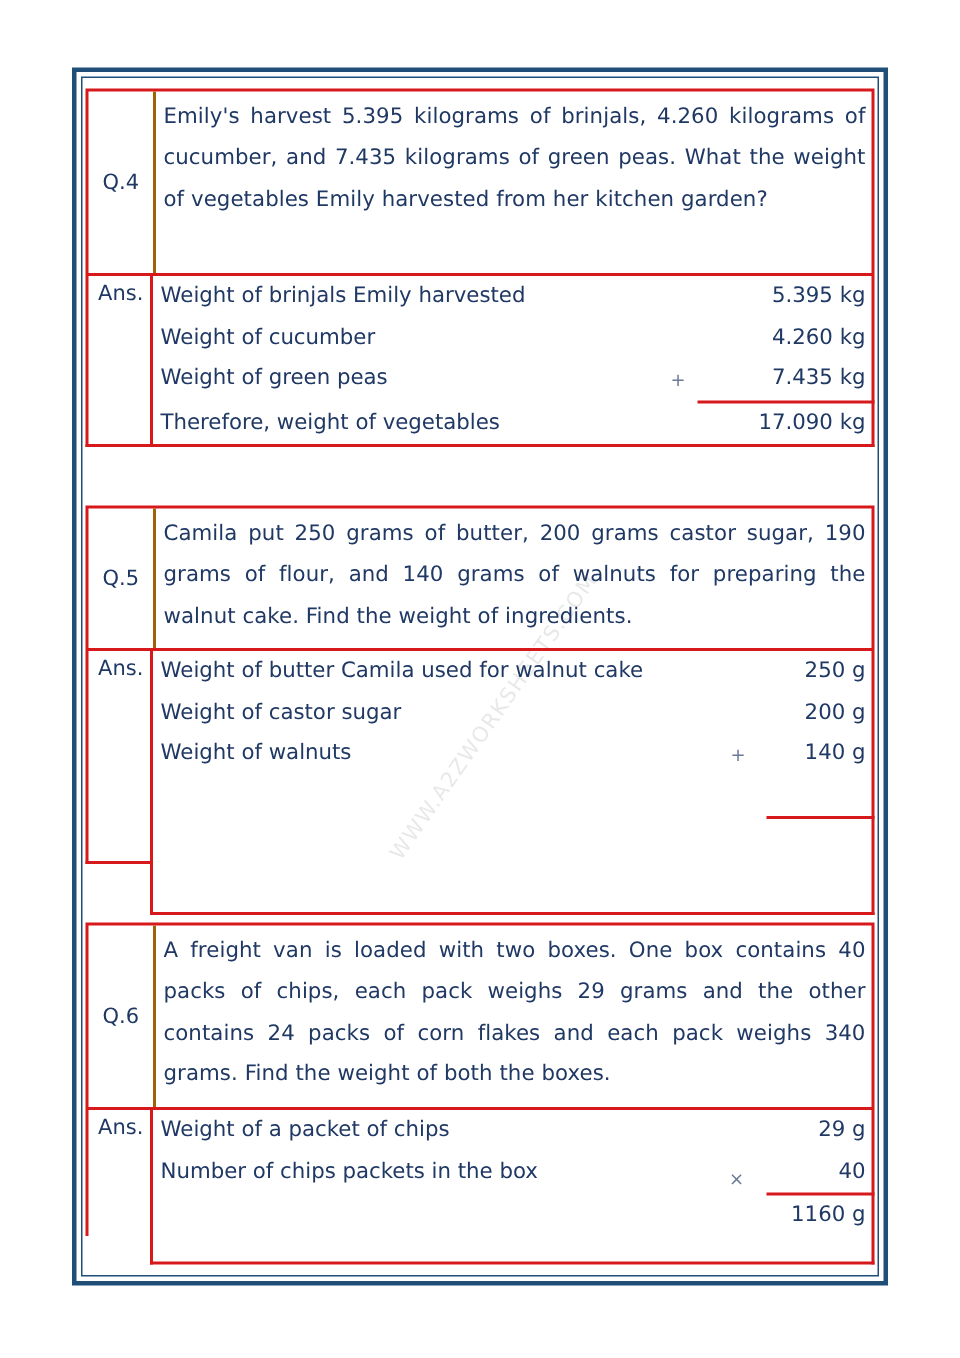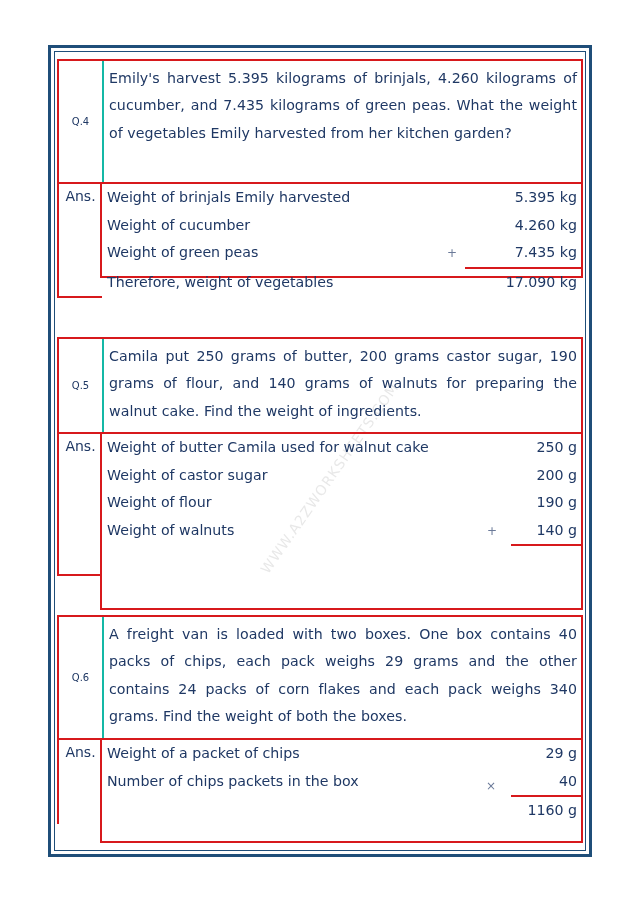--- a/index.html
+++ b/index.html
@@ -4,22 +4,22 @@
   <style>
     html, body { margin: 0; padding: 0; background: #ffffff; }
     body { width: 640px; height: 905px; position: relative; overflow: hidden;
            font-family: "DejaVu Sans", "Liberation Sans", sans-serif; color: #1f3864; }
     .page-frame { position: absolute; left: 48px; top: 45px; width: 544px; height: 812px;
                   border: 3px solid #1f4e79; box-sizing: border-box; }
     .page-frame-inner { position: absolute; left: 3px; top: 3px; right: 3px; bottom: 3px;
                         border: 1px solid #1f4e79; }
     .block { position: absolute; left: 57px; width: 526px; }
     .q-box { position: relative; border: 2px solid #d7191c; box-sizing: border-box; display: flex; }
-    .q-label { width: 45px; flex: 0 0 45px; border-right: 2px solid #14b8a6; box-sizing: border-box;
-               display: flex; align-items: center; justify-content: center; font-size: 10px; color: #1f3864; }
+    .q-label { width: 45px; flex: 0 0 45px; border-right: 2px solid #a16207; box-sizing: border-box;
+               display: flex; align-items: center; justify-content: center; font-size: 14px; color: #1f3864; }
     .q-text { flex: 1; padding: 4px 4px 4px 5px; font-size: 14.2px; line-height: 27.3px;
               text-align: justify; color: #1f3864; letter-spacing: 0.05px; }
     .ans-wrap { position: relative; display: flex; border-radius: 20px; }
     .ans-label { width: 45px; flex: 0 0 45px; box-sizing: border-box; font-size: 14px; text-align: center;
                  padding-top: 4px; color: #1f3864; border-left: 2px solid #d7191c; }
     .ans-box { flex: 1; border: 2px solid #d7191c; border-top: none; box-sizing: border-box; margin-left: -2px;
                border-left: 2px solid #d7191c; position: relative; }
     .ans-row { position: relative; height: 27.5px; line-height: 24px; font-size: 14.2px; padding-left: 5px; color: #1f3864; }
     .ans-row .val { position: absolute; right: 4px; top: 0; }
     .ans-row .op { position: absolute; top: 1px; font-size: 12px; color: #6b7a99; }
@@ -37,21 +37,21 @@
 
 <div class="watermark">WWW.A2ZWORKSHEETS.COM</div>
 
 <div class="block" style="top:59px;">
   <div class="q-box" style="height:125px;">
     <div class="q-label">Q.4</div>
     <div class="q-text">Emily's harvest 5.395 kilograms of brinjals, 4.260 kilograms of cucumber, and 7.435 kilograms of green peas. What the weight of vegetables Emily harvested from her kitchen garden?</div>
   </div>
   <div class="ans-wrap">
     <div class="ans-label" style="height:114px;border-bottom:2px solid #d7191c;">Ans.</div>
-    <div class="ans-box" style="height:94px;padding-top:1px;">
+    <div class="ans-box" style="height:114px;padding-top:1px;">
       <div class="ans-row">
         <span>Weight of brinjals Emily harvested</span>
         <span class="val">5.395 kg</span>
       </div>
       <div class="ans-row">
         <span>Weight of cucumber</span>
         <span class="val">4.260 kg</span>
       </div>
       <div class="ans-row">
         <span>Weight of green peas</span>
@@ -77,24 +77,20 @@
     <div class="ans-box" style="height:176px;padding-top:1px;">
       <div class="ans-row">
         <span>Weight of butter Camila used for walnut cake</span>
         <span class="val">250 g</span>
       </div>
       <div class="ans-row">
         <span>Weight of castor sugar</span>
         <span class="val">200 g</span>
       </div>
       <div class="ans-row">
-        <span>Weight of flour</span>
-        <span class="val">190 g</span>
-      </div>
-      <div class="ans-row">
         <span>Weight of walnuts</span>
         <span class="op" style="left:385px;">+</span>
         <span class="val">140 g</span>
       </div>
       <div class="sum-line" style="top:110px;width:72px;"></div>
     </div>
   </div>
 </div>
 
 <div class="block" style="top:615px;">

